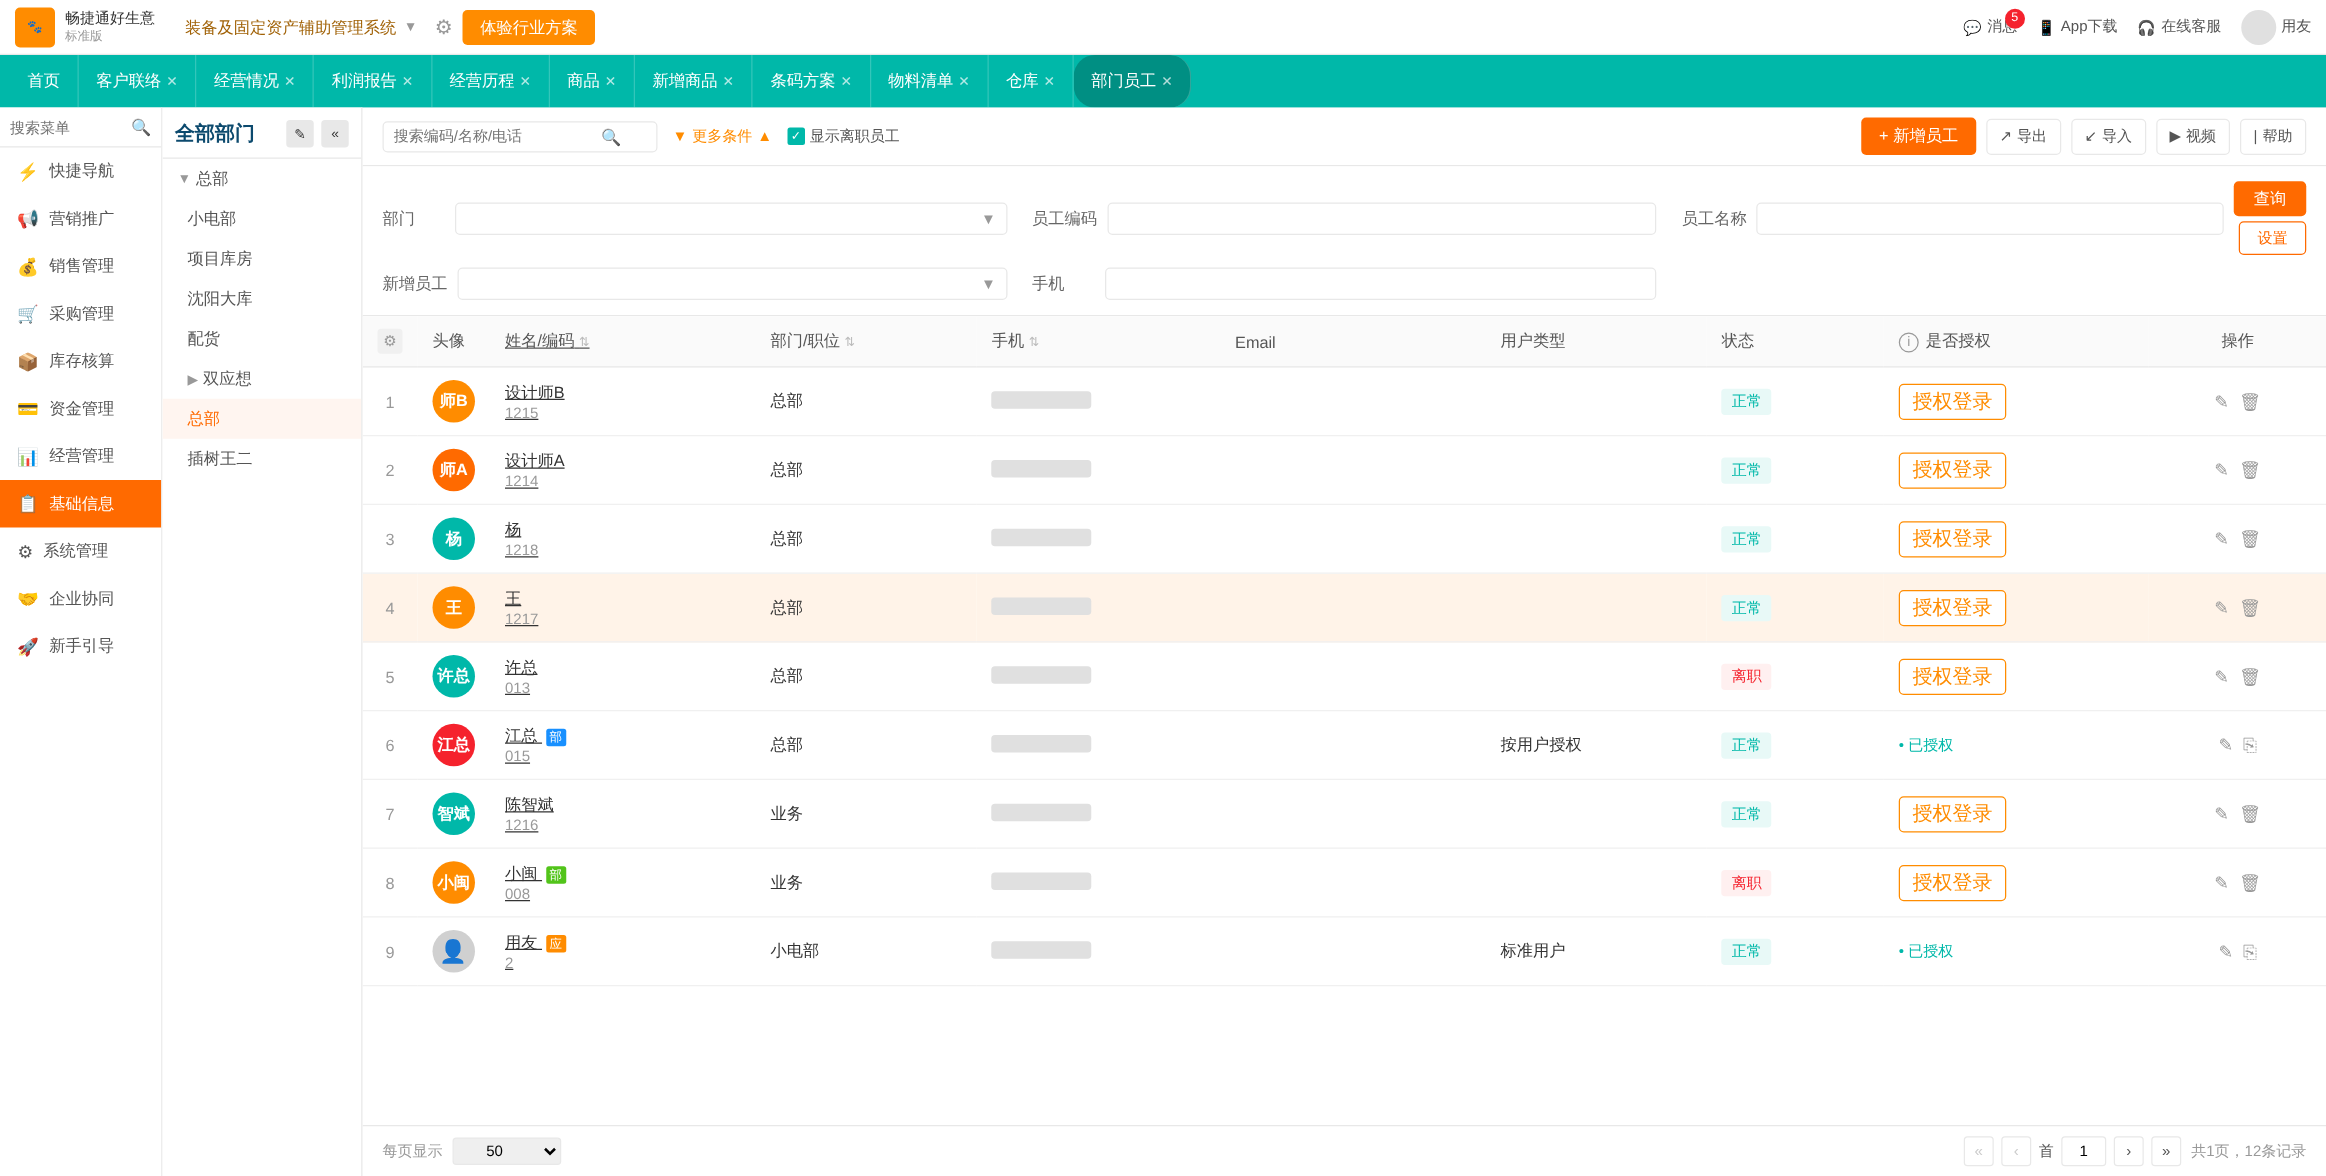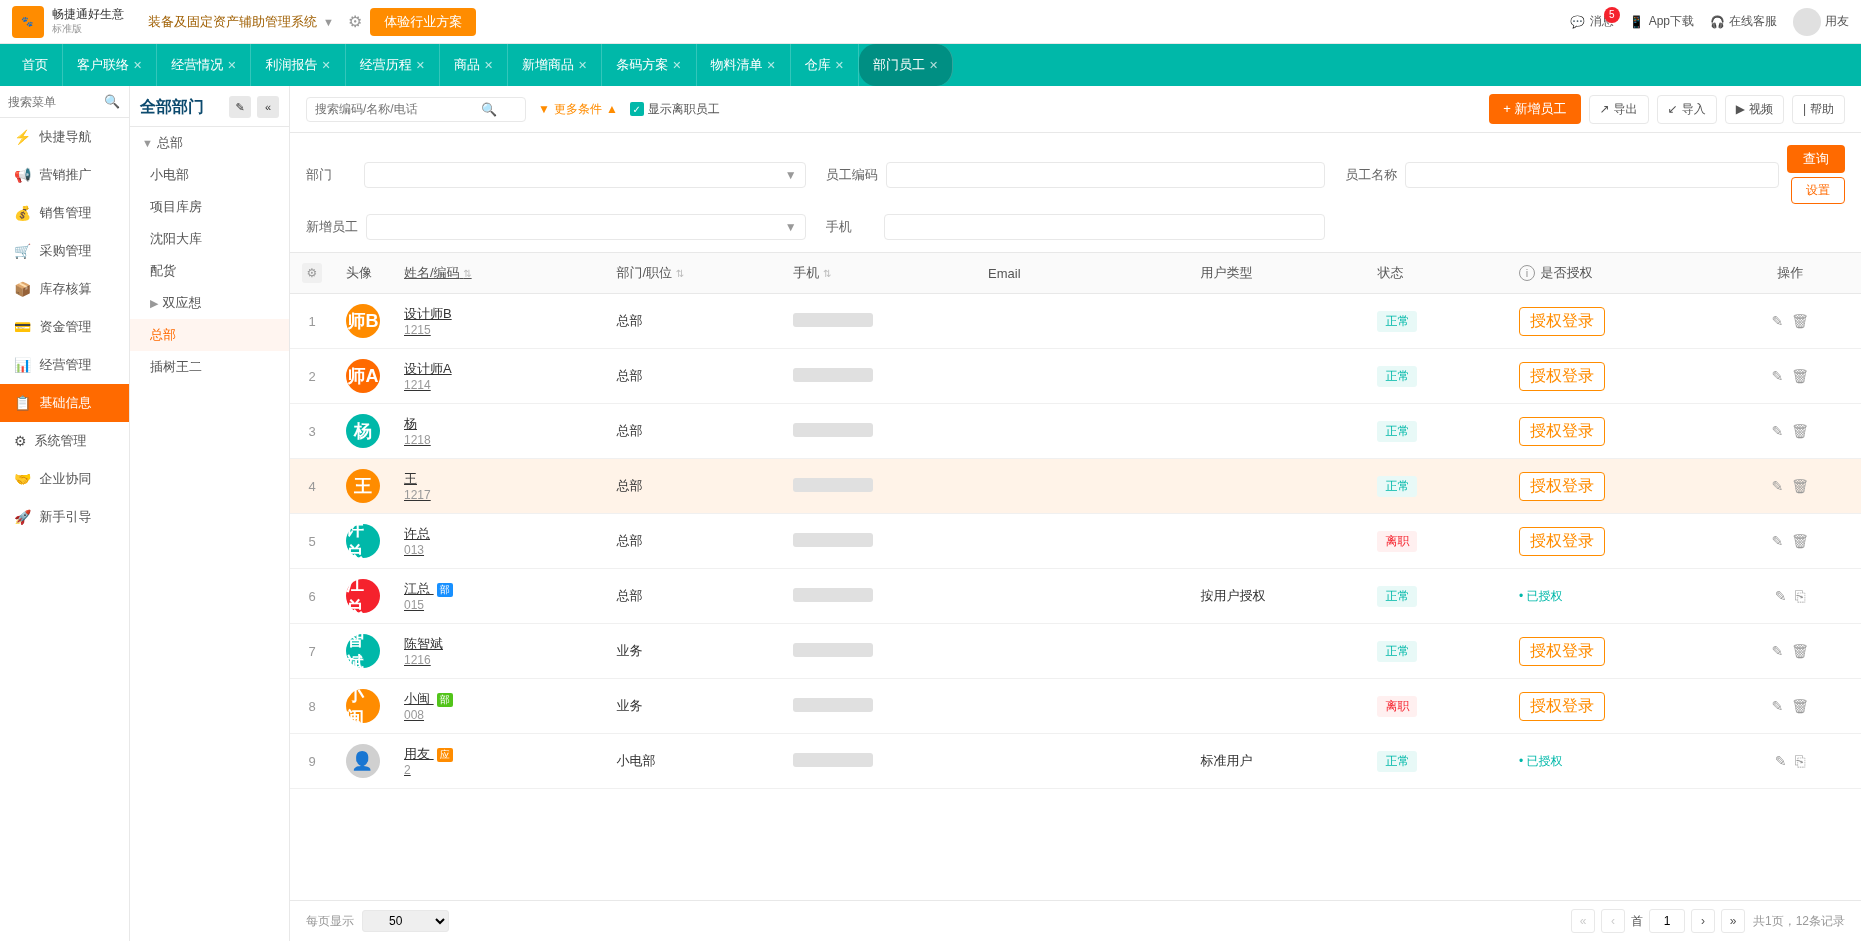--- a/index.html
+++ b/index.html
@@ -401,21 +401,21 @@
     .col-ops { min-width: 80px; text-align: center; }
 
     .avatar-circle {
       width: 34px;
       height: 34px;
       border-radius: 50%;
       display: flex;
       align-items: center;
       justify-content: center;
       color: #fff;
-      font-size: 18px;
+      font-size: 13px;
       font-weight: bold;
       margin: 0 auto;
     }
     .avatar-circle.gray { background: #d0d0d0; }
 
     .name-code { color: #999; font-size: 12px; }
     .status-normal {
       display: inline-block;
       background: #e8f9f7;
       color: #00b8a9;

